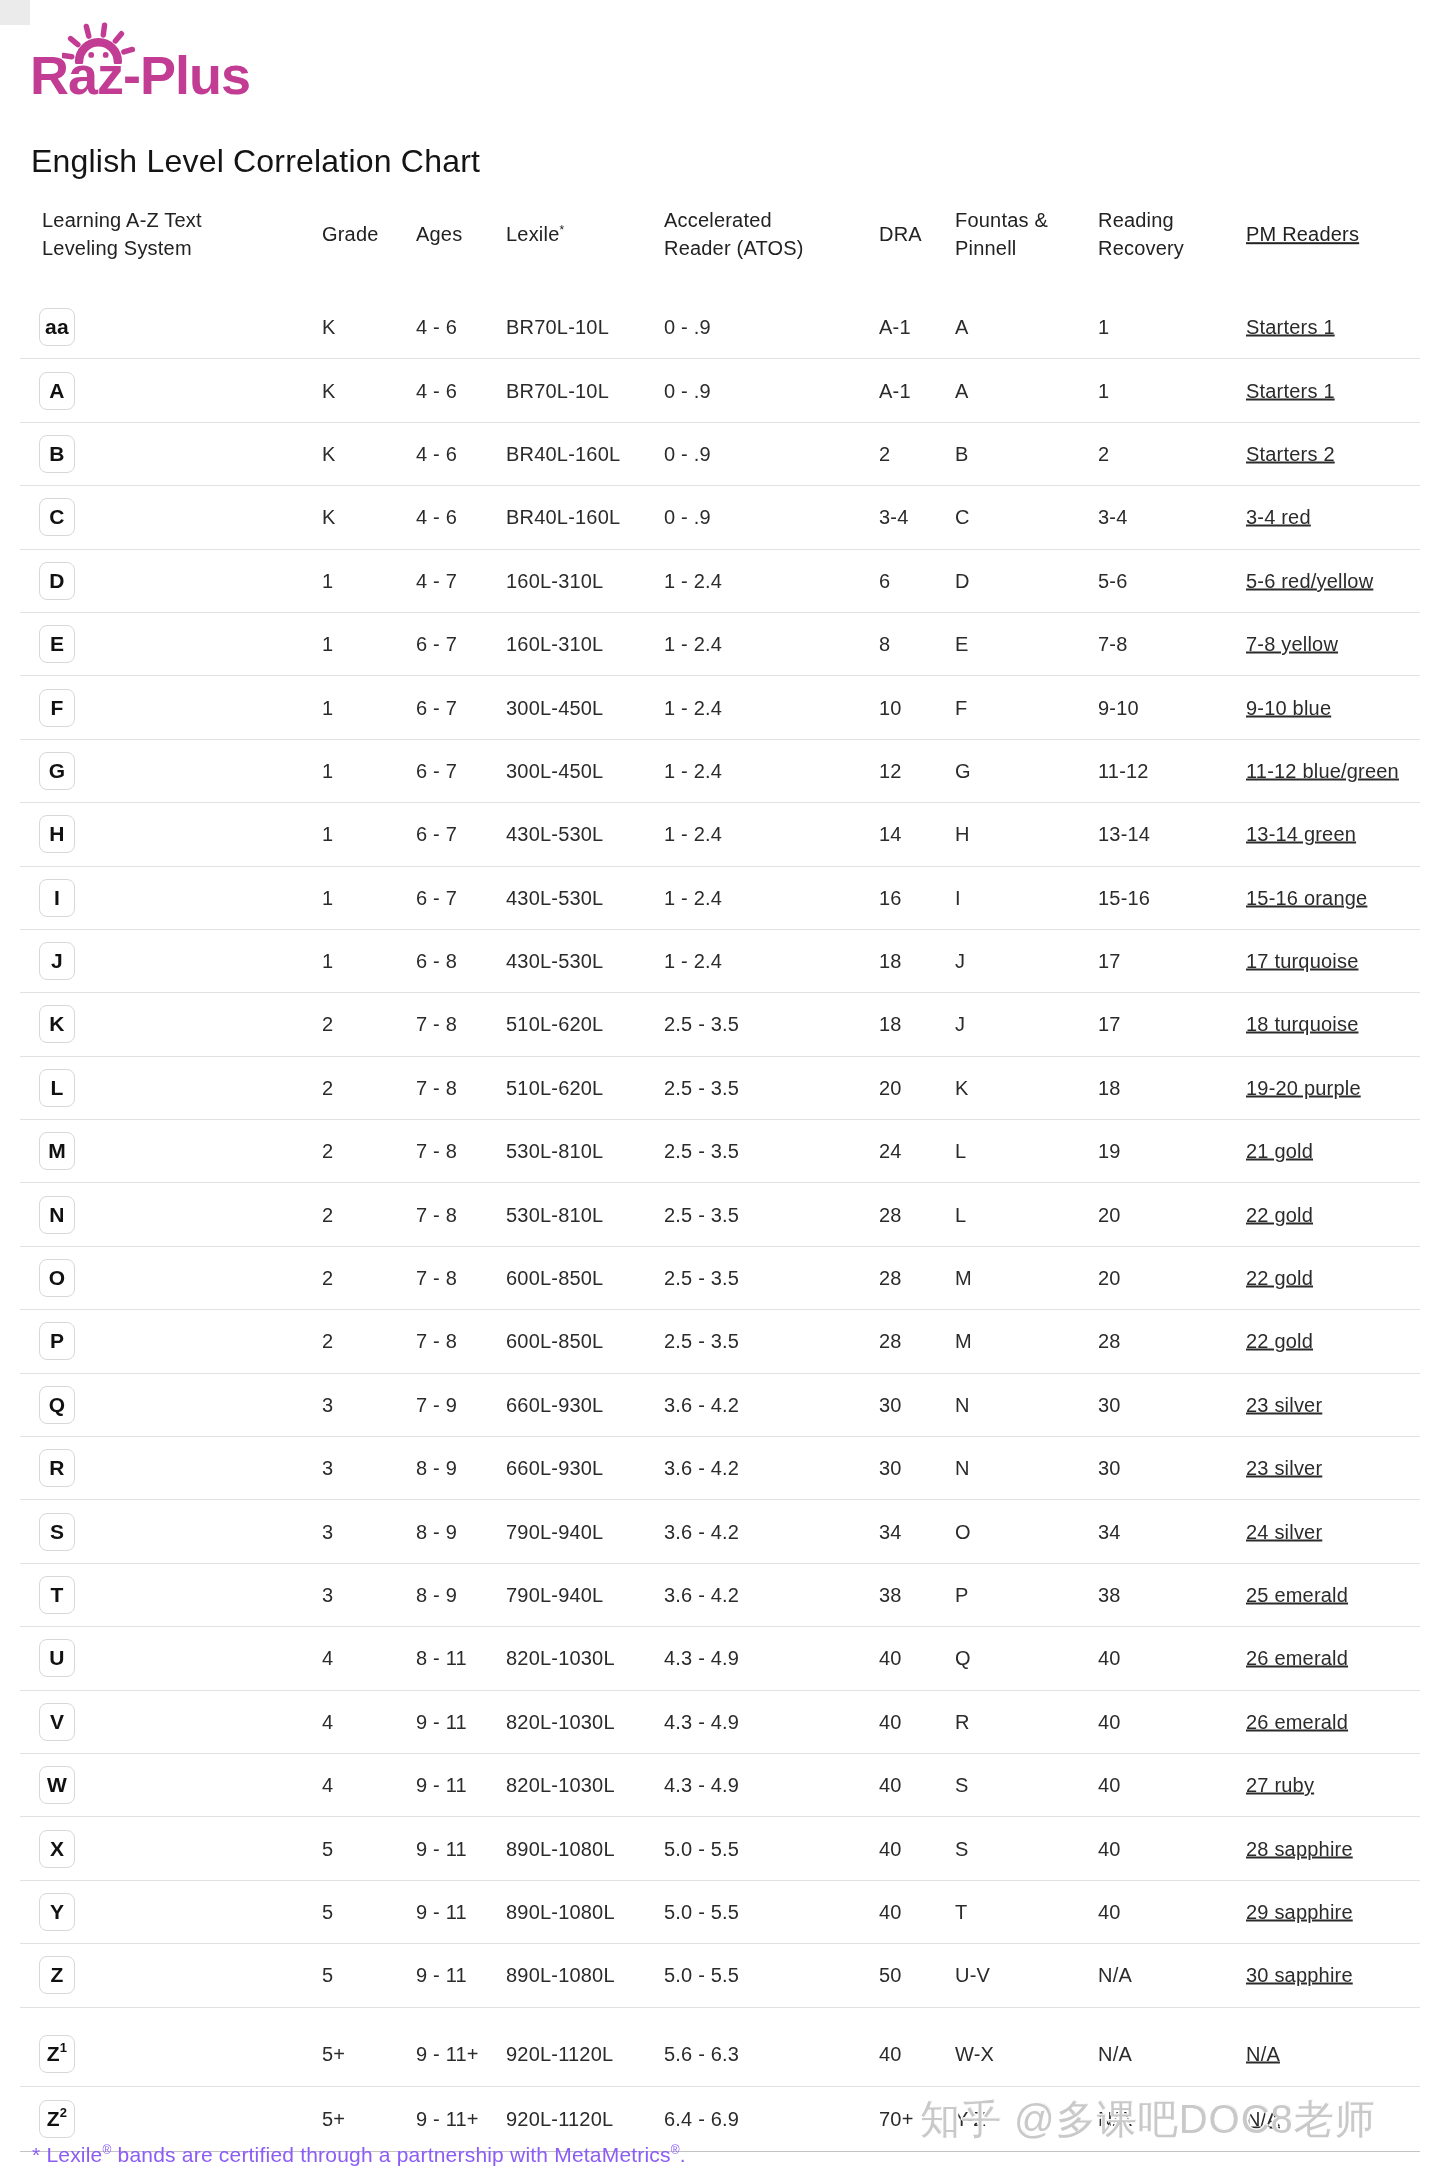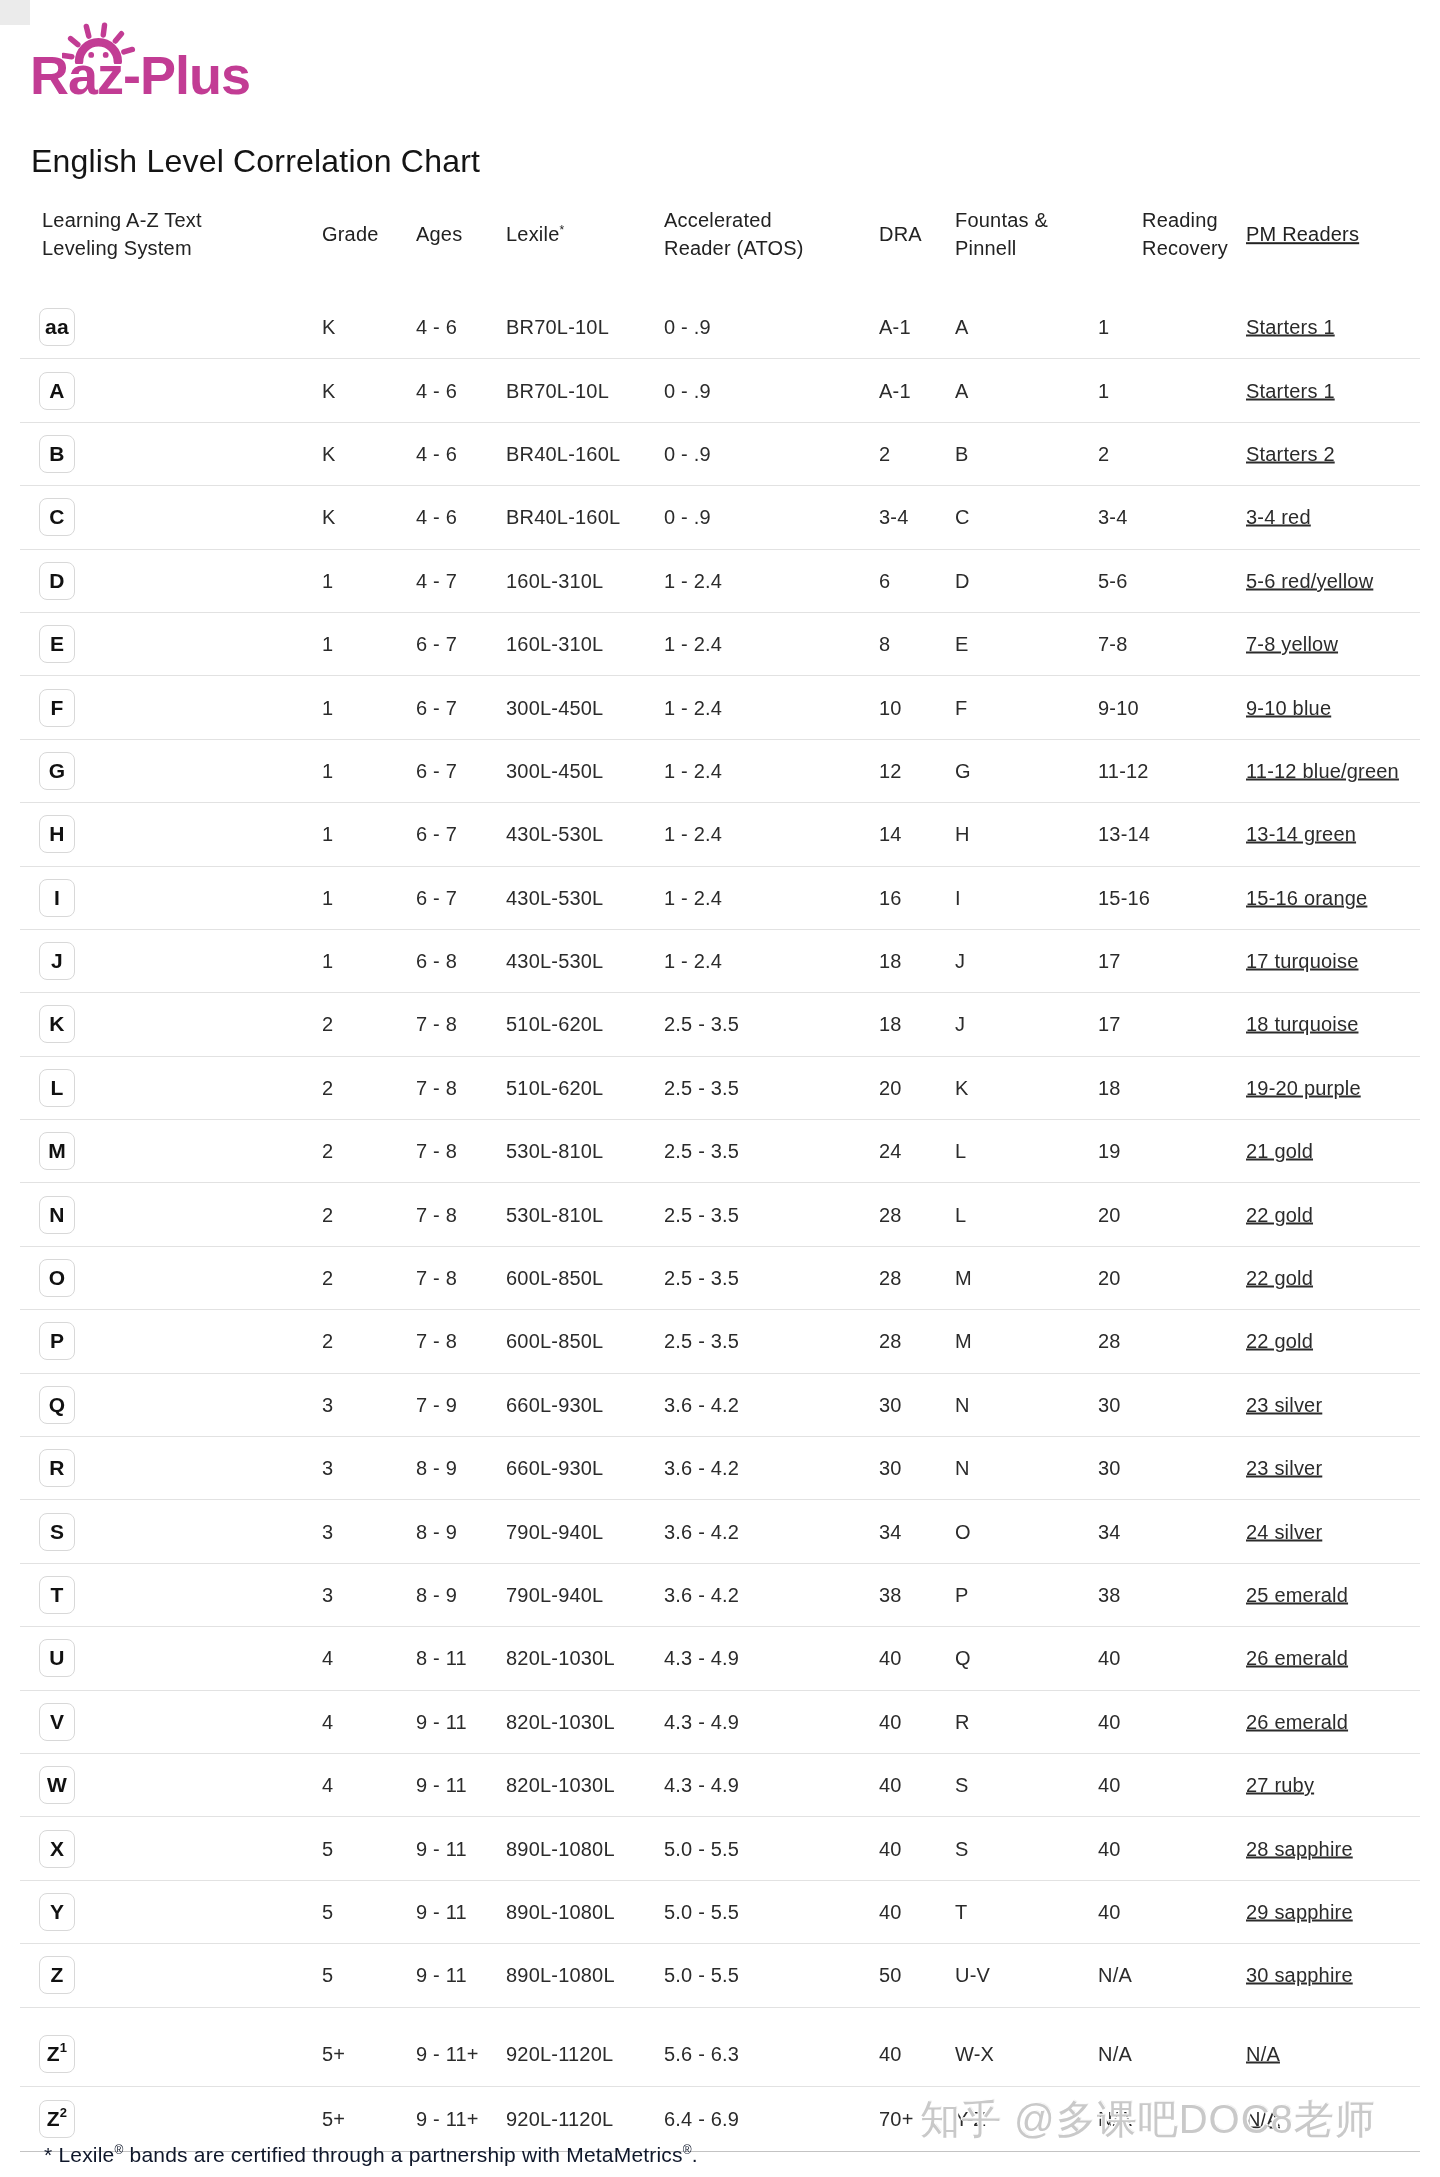--- a/index.html
+++ b/index.html
@@ -28,41 +28,41 @@
     font-size:20px;color:#222;line-height:1.38;letter-spacing:.2px;
   }
   .hsup{font-size:12px;}
   .c-level{left:22px;}  .hcell.c-level{width:185px;}
   .c-grade{left:302px;} .hcell.c-grade{width:70px;}
   .c-ages{left:396px;}  .hcell.c-ages{width:70px;}
   .c-lexile{left:486px;}.hcell.c-lexile{width:120px;}
   .c-atos{left:644px;}  .hcell.c-atos{width:150px;}
   .c-dra{left:859px;}   .hcell.c-dra{width:60px;}
   .c-fp{left:935px;}    .hcell.c-fp{width:105px;}
-  .c-rr{left:1078px;}   .hcell.c-rr{width:95px;margin-left:44px;}
+  .c-rr{left:1078px;}   .hcell.c-rr{width:95px;}
   .c-pm{left:1226px;text-decoration:underline;}   .hcell.c-pm{width:170px;}
   
   .tbody{position:absolute;top:296px;left:0;right:0;}
   .row{position:relative;height:62.4px;margin:0 20px;border-bottom:1px solid #e2e2e2;}
   .row:nth-child(28){margin-top:14px;}
   .row:nth-child(28),.row:nth-child(29){height:64px;}
   .row:last-child{border-bottom-color:#c3c3c3;}
   .cell{
     position:absolute;top:50%;transform:translateY(-50%);
     font-size:20px;color:#2b2b2b;white-space:nowrap;letter-spacing:.2px;
   }
   .lvlbox{
     left:19px;min-width:36px;height:38px;box-sizing:border-box;padding:0 5px;
     border:1px solid #d8d8d8;border-radius:8px;background:#fff;
     display:flex;align-items:center;justify-content:center;
     font-weight:700;font-size:21px;color:#111;
   }
   .lvlsup{font-size:13px;font-weight:800;margin-top:-12px;line-height:1;}
   
-  .footnote{position:absolute;left:44px;top:2143px;font-size:21px;color:#0f172a;letter-spacing:.2px;}
+  .footnote{position:absolute;left:32px;top:2143px;font-size:21px;color:#8b5cf6;letter-spacing:.2px;}
   .footnote sup{font-size:12px;}
   
   .watermark{
     position:absolute;left:920px;top:2092px;font-size:40px;color:#c9c9c9;
     letter-spacing:1px;white-space:nowrap;
     text-shadow:2px 2px 0 #ffffff,-1px -1px 0 #ffffff,1px -1px 0 #f2f2f2;
   }
 </style>
 </head>
 <body>

